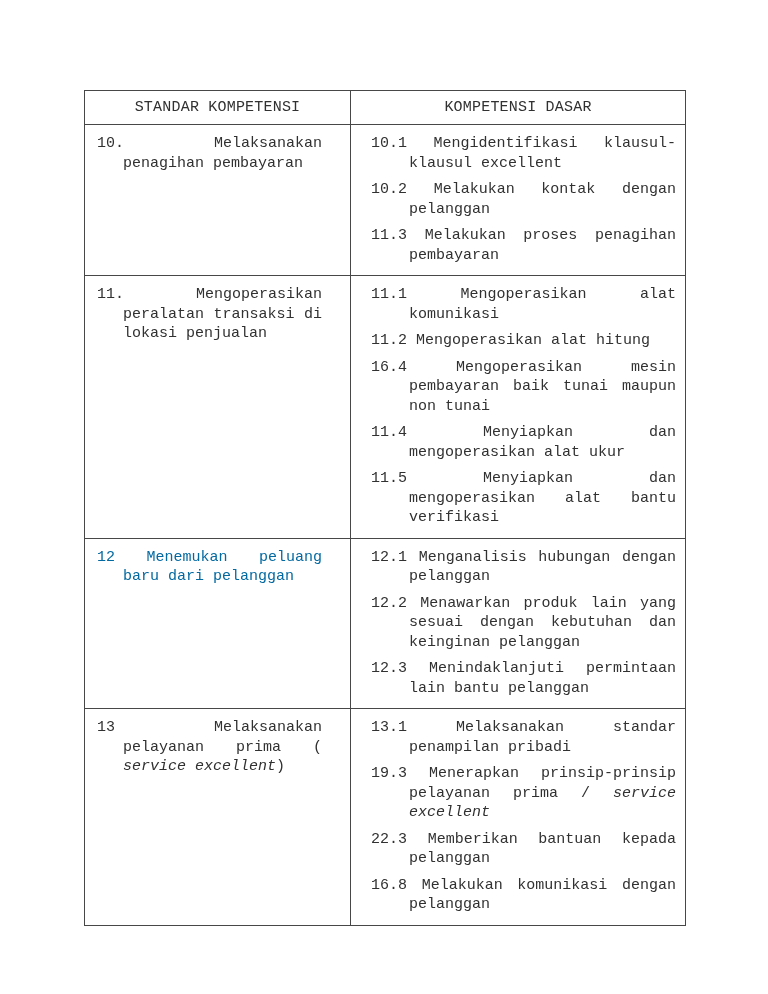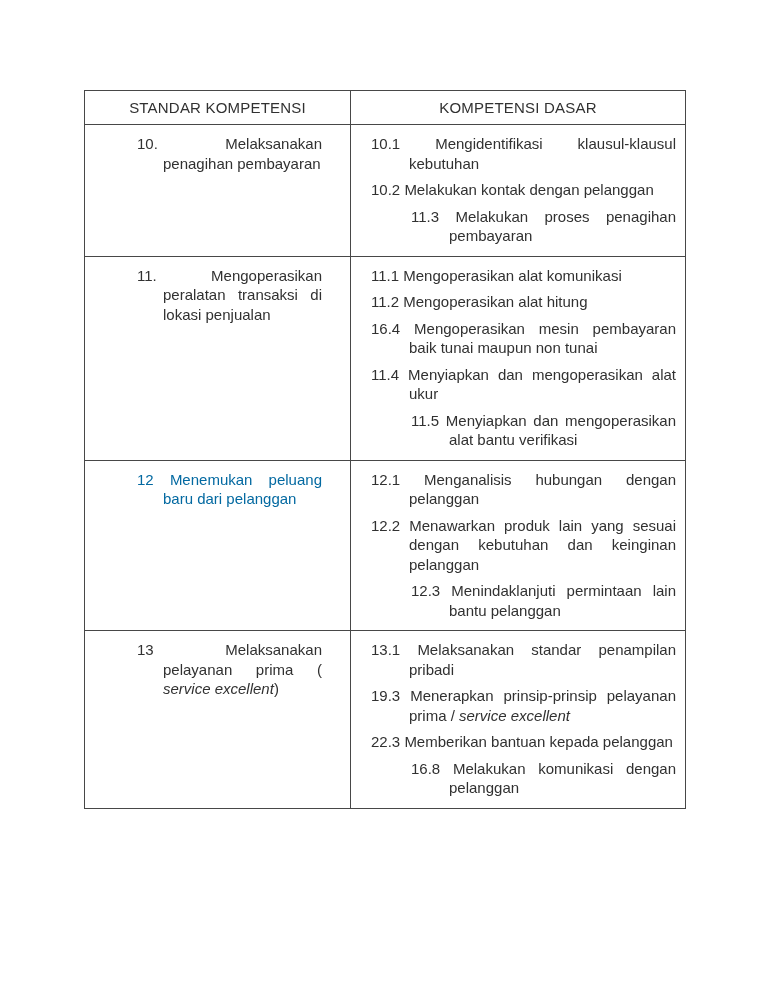--- a/index.html
+++ b/index.html
@@ -6,21 +6,21 @@
     margin: 0;
     padding: 0;
     background: #ffffff;
   }
   .page {
     position: relative;
     width: 724px;
     height: 994px;
     background: #ffffff;
     overflow: hidden;
-    font-family: Liberation Sans, sans-serif;
+    font-family: Liberation Mono, monospace;
   }
   table.doc-table {
     position: absolute;
     left: 84px;
     top: 90px;
     width: 601px;
     border-collapse: collapse;
     table-layout: fixed;
   }
   col.col-left  { width: 266px; }
@@ -38,21 +38,21 @@
     line-height: 19px;
     letter-spacing: 0.2px;
   }
   td.cell-left  { padding: 9px 28px 10px 12px; }
   td.cell-right { padding: 9px 9px 10px 20px; }
   .item {
     margin: 0 0 7px 0;
     line-height: 19.5px;
     text-align: justify;
   }
-  .item:last-child { margin-bottom: 0; margin-left: 40px; }
+  .item:last-child { margin-bottom: 0; }
   .cell-left .item  { padding-left: 26px; text-indent: -26px; }
   .cell-right .item { padding-left: 38px; text-indent: -38px; }
   .num { white-space: nowrap; }
   i { font-style: italic; }
 </style>
 </head>
 <body>
 
 <div class="page" style="background: rgb(255, 255, 255);">
   <table class="doc-table">
@@ -65,21 +65,21 @@
         <th style="border-color: rgb(71, 71, 71); color: rgb(49, 49, 49);">STANDAR KOMPETENSI</th>
         <th style="border-color: rgb(71, 71, 71); color: rgb(49, 49, 49);">KOMPETENSI DASAR</th>
       </tr>
     </thead>
     <tbody id="table-body">
         <tr>
           <td class="cell-left" style="border-color: rgb(71, 71, 71); color: rgb(49, 49, 49);">
             <p class="item"><span class="num">10.</span> <span>Melaksanakan penagihan pembayaran</span></p>
           </td>
           <td class="cell-right" style="border-color: rgb(71, 71, 71); color: rgb(49, 49, 49);">
-            <p class="item"><span class="num">10.1</span> <span>Mengidentifikasi klausul-klausul kebutuhan</span></p>
+            <p class="item"><span class="num">10.1</span> <span>Mengidentifikasi klausul-klausul excellent</span></p>
             <p class="item"><span class="num">10.2</span> <span>Melakukan kontak dengan pelanggan</span></p>
             <p class="item"><span class="num">11.3</span> <span>Melakukan proses penagihan pembayaran</span></p>
           </td>
         </tr>
         <tr>
           <td class="cell-left" style="border-color: rgb(71, 71, 71); color: rgb(49, 49, 49);">
             <p class="item"><span class="num">11.</span> <span>Mengoperasikan peralatan transaksi di lokasi penjualan</span></p>
           </td>
           <td class="cell-right" style="border-color: rgb(71, 71, 71); color: rgb(49, 49, 49);">
             <p class="item"><span class="num">11.1</span> <span>Mengoperasikan alat komunikasi</span></p>

